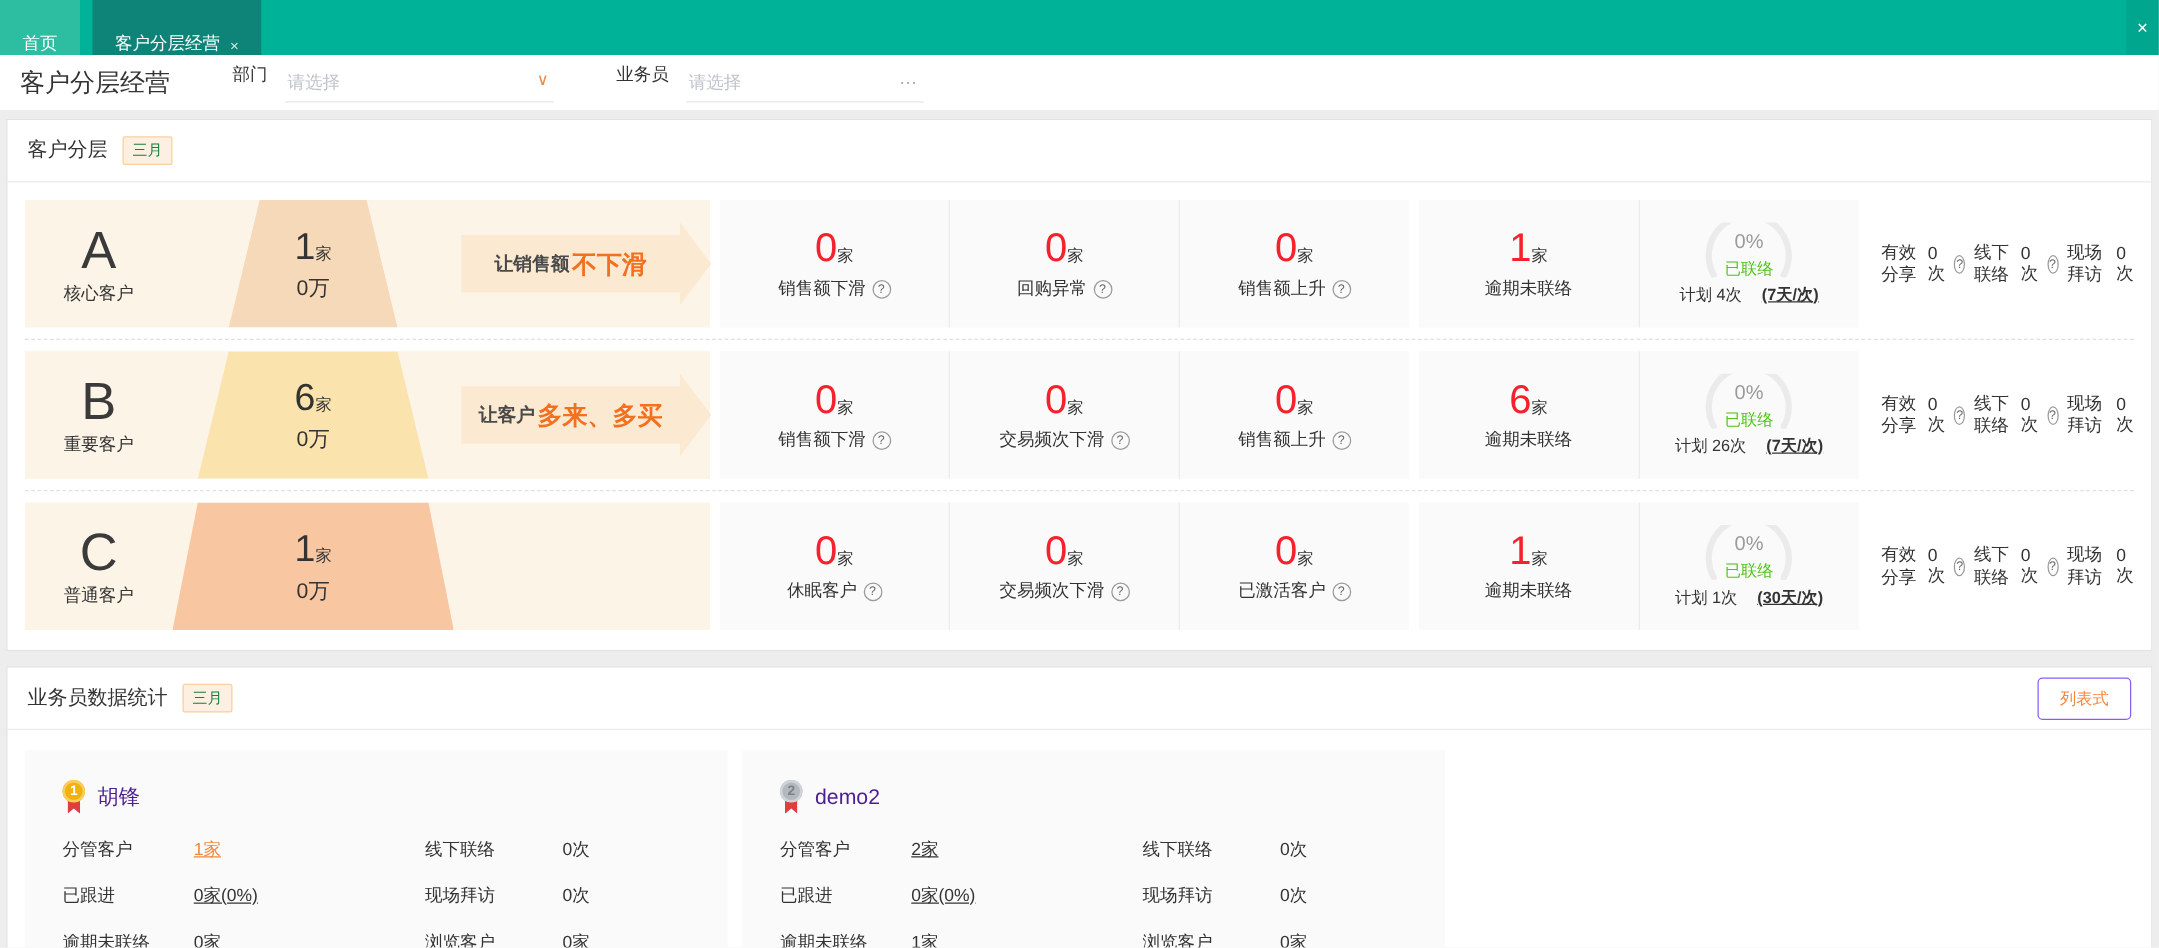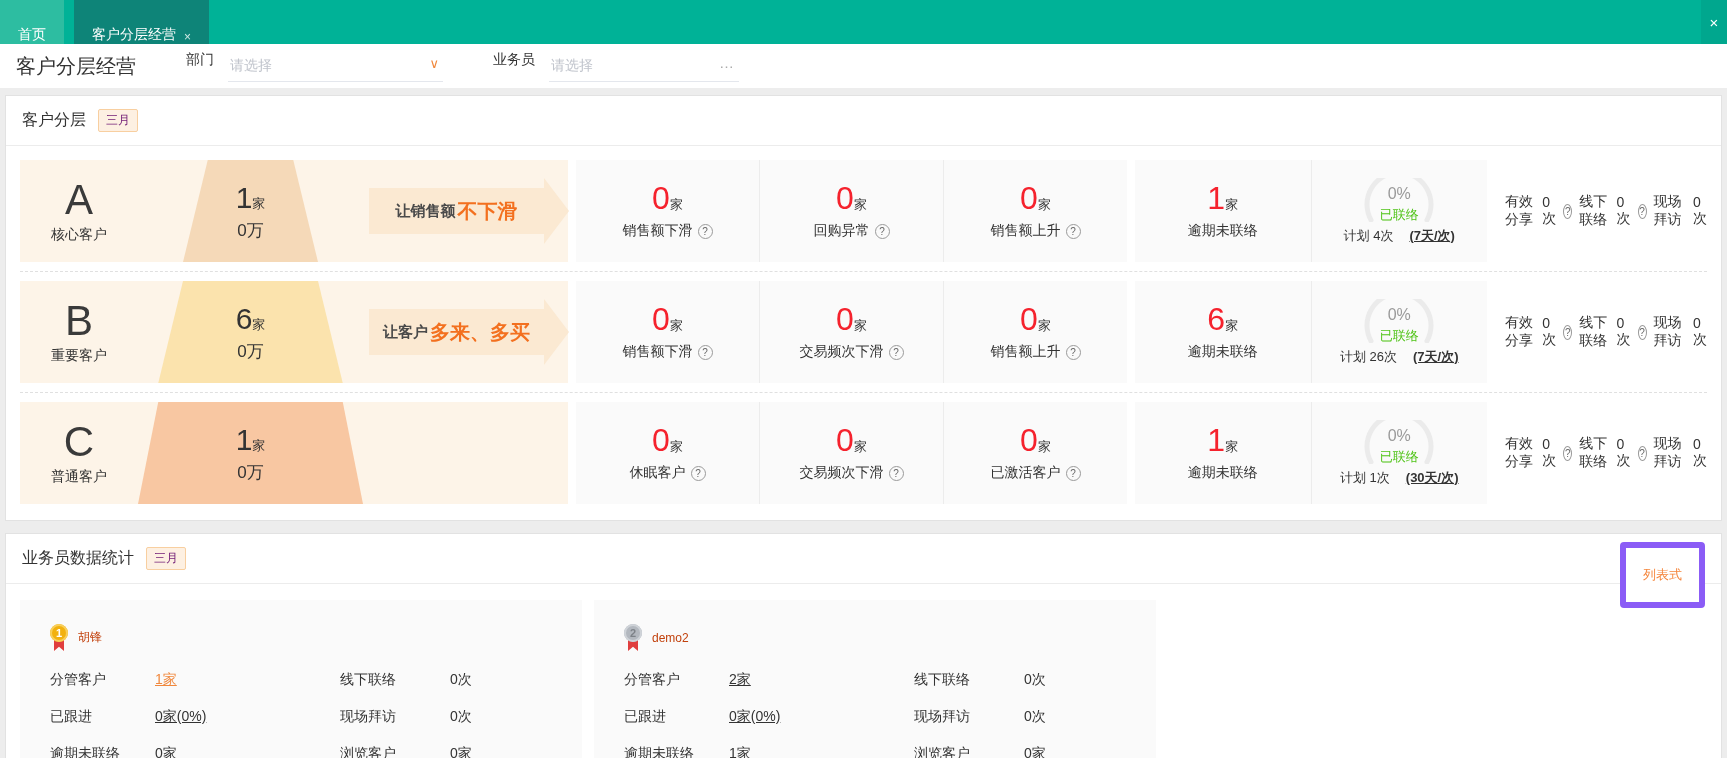--- a/index.html
+++ b/index.html
@@ -21,21 +21,21 @@
   .filter { display:flex; align-items:flex-start; margin-left:50px; }
   .filter-label { font-size:14px; color:#333; margin-right:14px; }
   .sel { position:relative; width:215px; border-bottom:1px solid #e4e7ed; padding:6px 2px; font-size:14px; color:#c0c4cc; }
   .sel .caret { position:absolute; right:4px; top:5px; color:#f0883d; font-size:13px; }
   .sel .dots { position:absolute; right:4px; top:3px; color:#aaa; font-size:15px; letter-spacing:1px; }
 
   
   .panel { background:#fff; border:1px solid #e2e2e2; margin:7px 5px 0; }
   .panel-head { position:relative; display:flex; align-items:center; padding:13px 16px; border-bottom:1px solid #ececec; }
   .panel-title { font-size:16px; color:#333; }
-  .badge { margin-left:12px; font-size:12px; color:#701a75; background:#fdf0e2; border:1px solid #f8cfa0; padding:2px 7px; border-radius:2px; }
+  .badge { margin-left:12px; font-size:12px; color:#15803d; background:#fdf0e2; border:1px solid #f8cfa0; padding:2px 7px; border-radius:2px; }
   .panel-body { padding:14px 14px 16px; }
 
   
   .seg-row { display:flex; align-items:stretch; height:102px; gap:8px; }
   .row-divider { border-top:1px dashed #e0e0e0; margin:9px 0; }
 
   .seg-left { width:548px; background:#fdf4e8; display:flex; align-items:stretch; }
   .letter-col { width:118px; display:flex; flex-direction:column; align-items:center; justify-content:center; }
   .letter { font-size:42px; color:#3a3a3a; line-height:1; }
   .tier-name { font-size:14px; color:#333; margin-top:5px; }
@@ -72,26 +72,26 @@
   .plan { margin-top:5px; font-size:13px; color:#333; }
   .plan b { font-weight:700; text-decoration:underline; margin-left:16px; }
 
   .seg-side { width:212px; background:#fff; display:flex; flex-direction:row; justify-content:center; gap:7px; padding-left:10px; }
   .side-line { font-size:14px; color:#333; display:flex; align-items:center; gap:7px; }
 
   .help { display:inline-block; width:15px; height:15px; border:1px solid #9a9a9a; border-radius:50%;
     font-size:10px; line-height:13px; text-align:center; color:#666; cursor:pointer; }
 
   
-  .view-btn { position:absolute; right:16px; top:8px; border:6px solid #8b5cf6; color:#f5863c; background:#fff;
-    font-size:13px; padding:18px 17px; border-radius:4px; cursor:pointer; }
+  .view-btn { position:absolute; right:16px; top:8px; border:1px solid #8b5cf6; color:#f5863c; background:#fff;
+    font-size:13px; padding:7px 17px; border-radius:4px; cursor:pointer; }
   .cards { display:flex; gap:12px; padding:16px 14px; align-items:flex-start; }
   .card { width:562px; background:#fafafa; padding:24px 30px 26px; }
   .card-head { display:flex; align-items:center; gap:10px; margin-bottom:20px; }
-  .card-name { font-size:12px; color:#c2410c; }
+  .card-name { font-size:17px; color:#4c1d95; }
   .medal { position:relative; width:18px; height:27px; display:inline-block; }
   .medal i { position:absolute; left:4px; bottom:0; width:10px; height:11px; background:#e03e3e;
     clip-path:polygon(0 0,100% 0,100% 100%,50% 62%,0 100%); }
   .medal b { position:absolute; top:0; left:0; width:18px; height:18px; border-radius:50%;
     font-size:11px; line-height:18px; text-align:center; font-weight:700; color:#fff; z-index:1; }
   .medal.gold b { background:#f2b10e; box-shadow:inset 0 0 0 2px #f8cf5b; }
   .medal.silver b { background:#b3b8bf; box-shadow:inset 0 0 0 2px #cfd3d8; color:#7d8288; }
   .card-grid { display:grid; grid-template-columns:105px 185px 110px 1fr; row-gap:19px; font-size:14px; }
   .cg-label { color:#333; }
   .cg-val { color:#333; }

